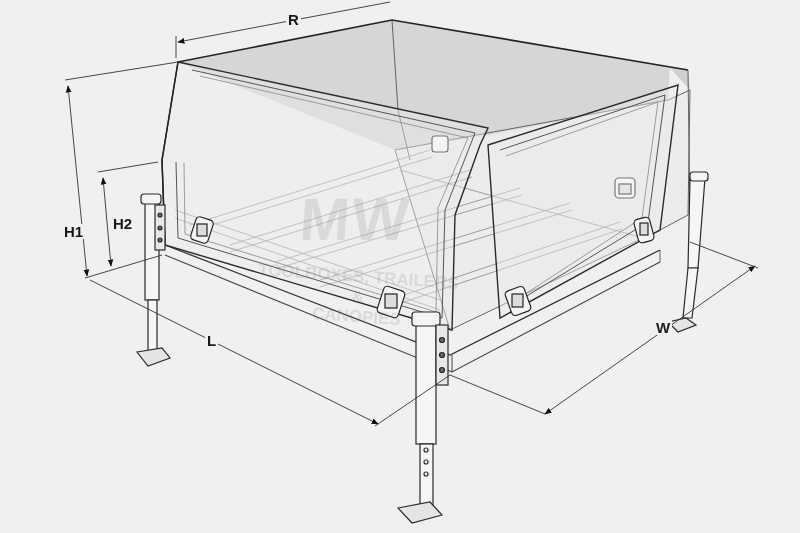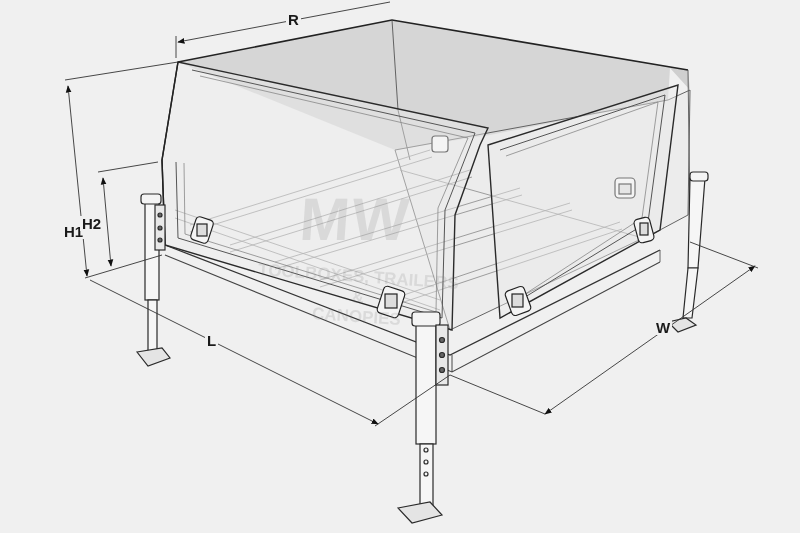--- a/index.html
+++ b/index.html
@@ -155,17 +155,17 @@
     </g>
   </svg>
 
   <div class="watermark wm-logo">MW</div>
   <div class="watermark wm-line1">TOOLBOXES, TRAILERS</div>
   <div class="watermark wm-line2">&amp;</div>
   <div class="watermark wm-line3">CANOPIES</div>
 
   <div class="dim-label" style="left:286px;top:12px;">R</div>
   <div class="dim-label" style="left:62px;top:176px;margin-top:48px;">H1</div>
-  <div class="dim-label" style="left:80px;top:216px;">H2</div>
+  <div class="dim-label" style="left:111px;top:216px;">H2</div>
   <div class="dim-label" style="left:205px;top:333px;">L</div>
   <div class="dim-label" style="left:654px;top:320px;">W</div>
 
 </div>
 
 </body></html>

